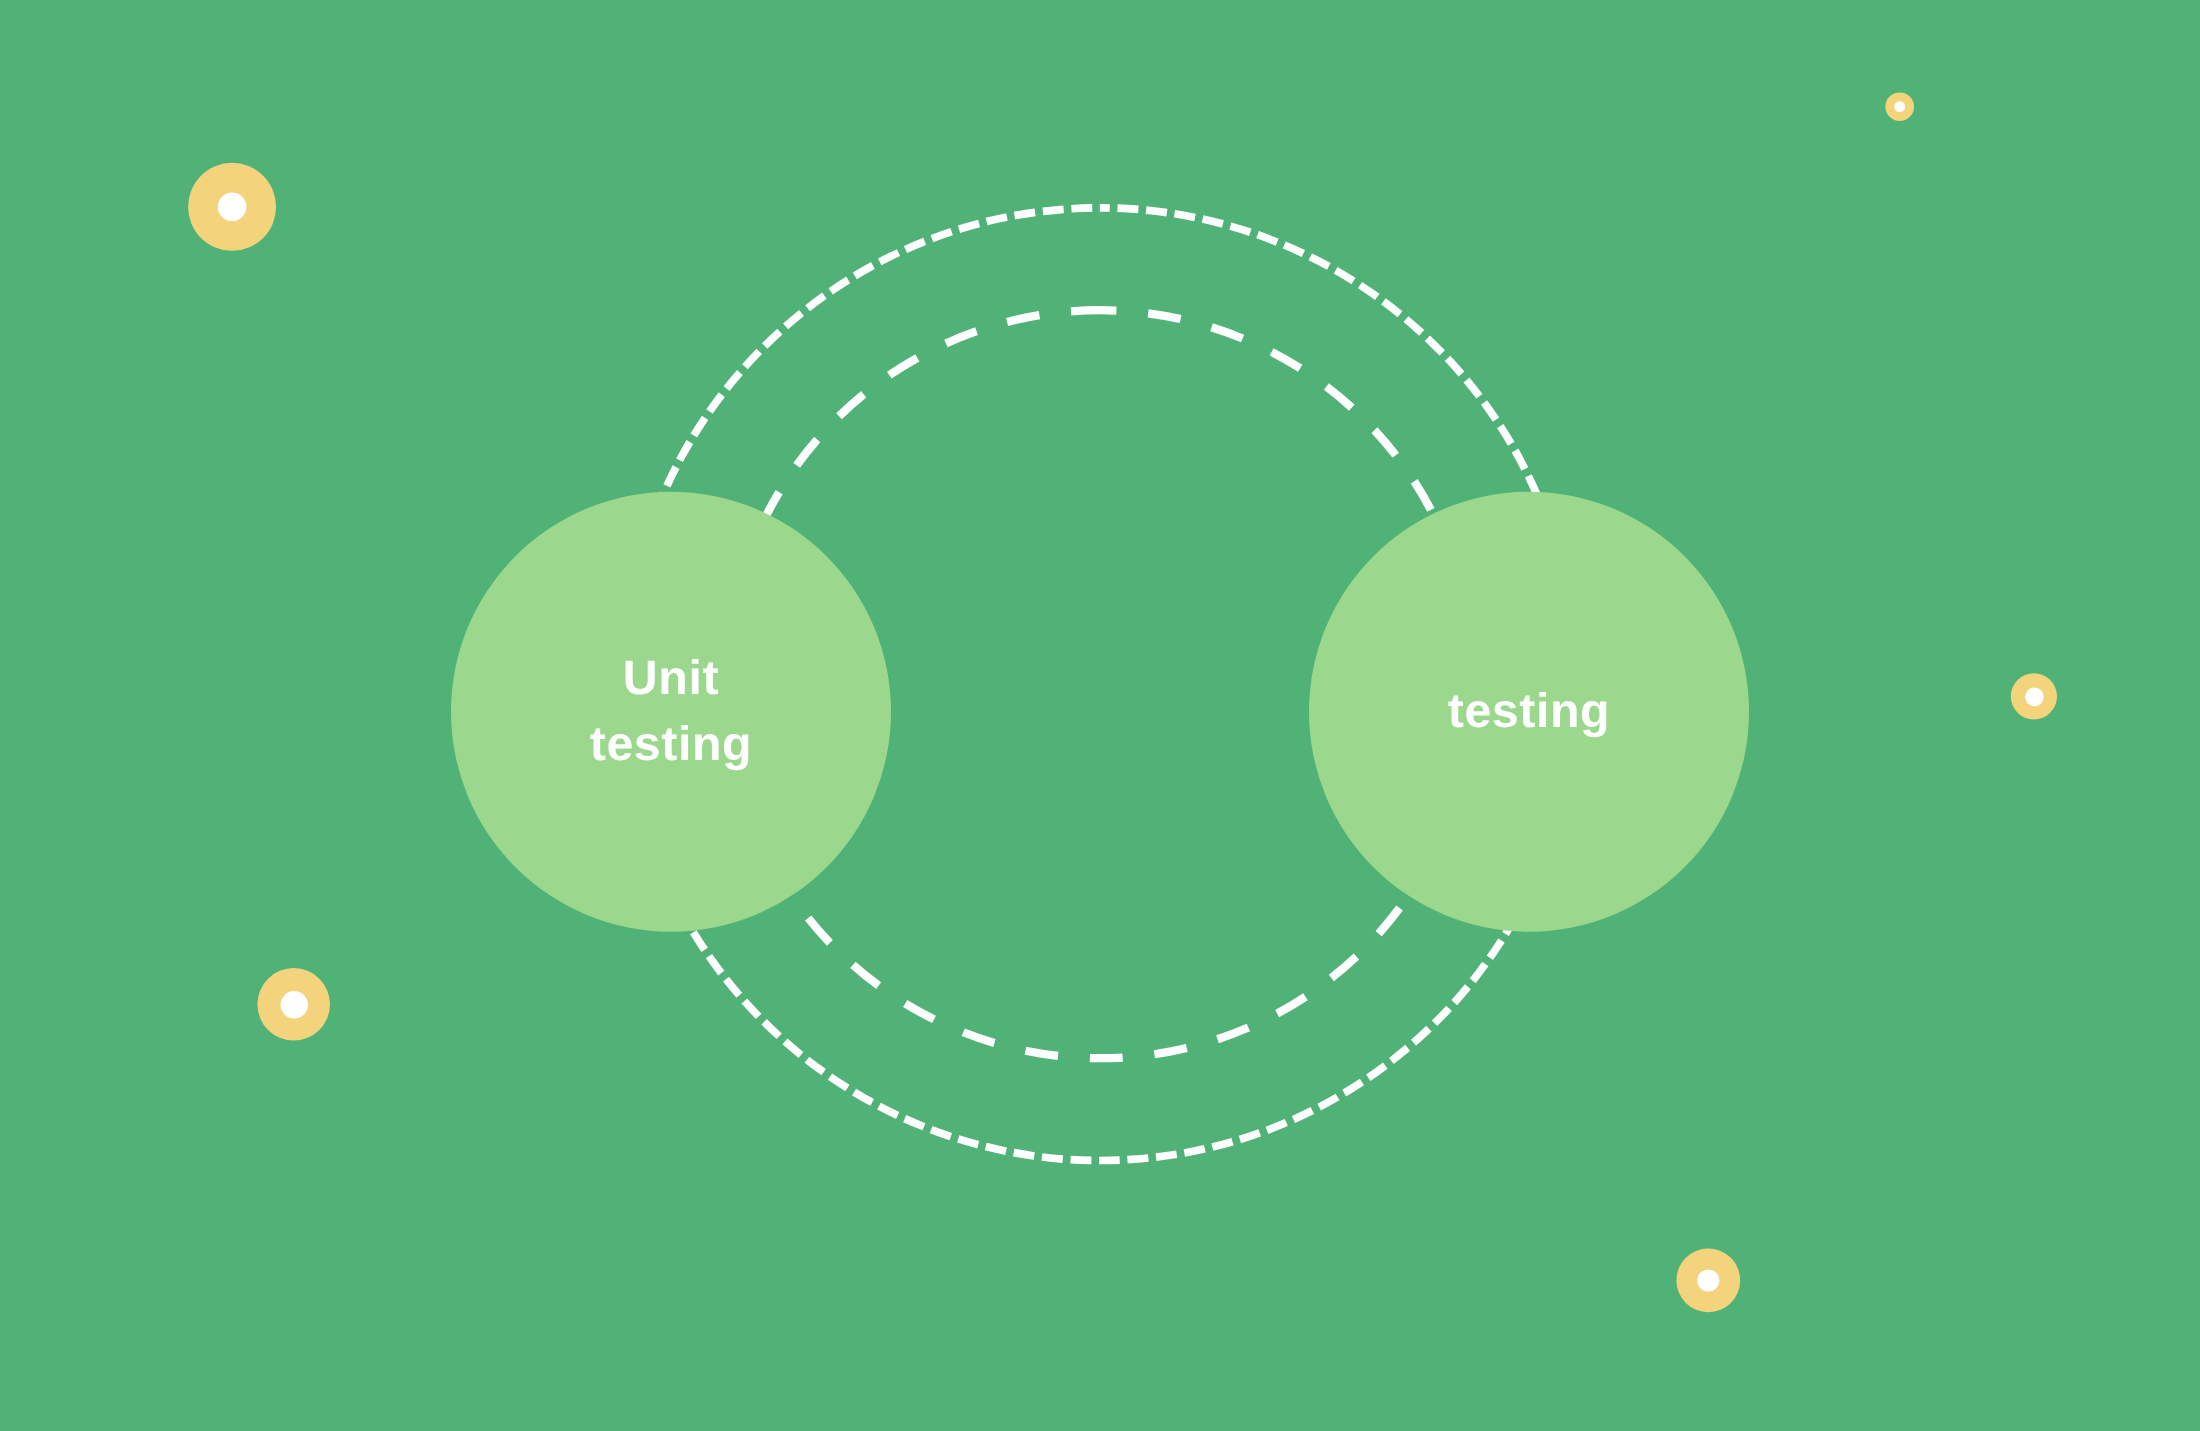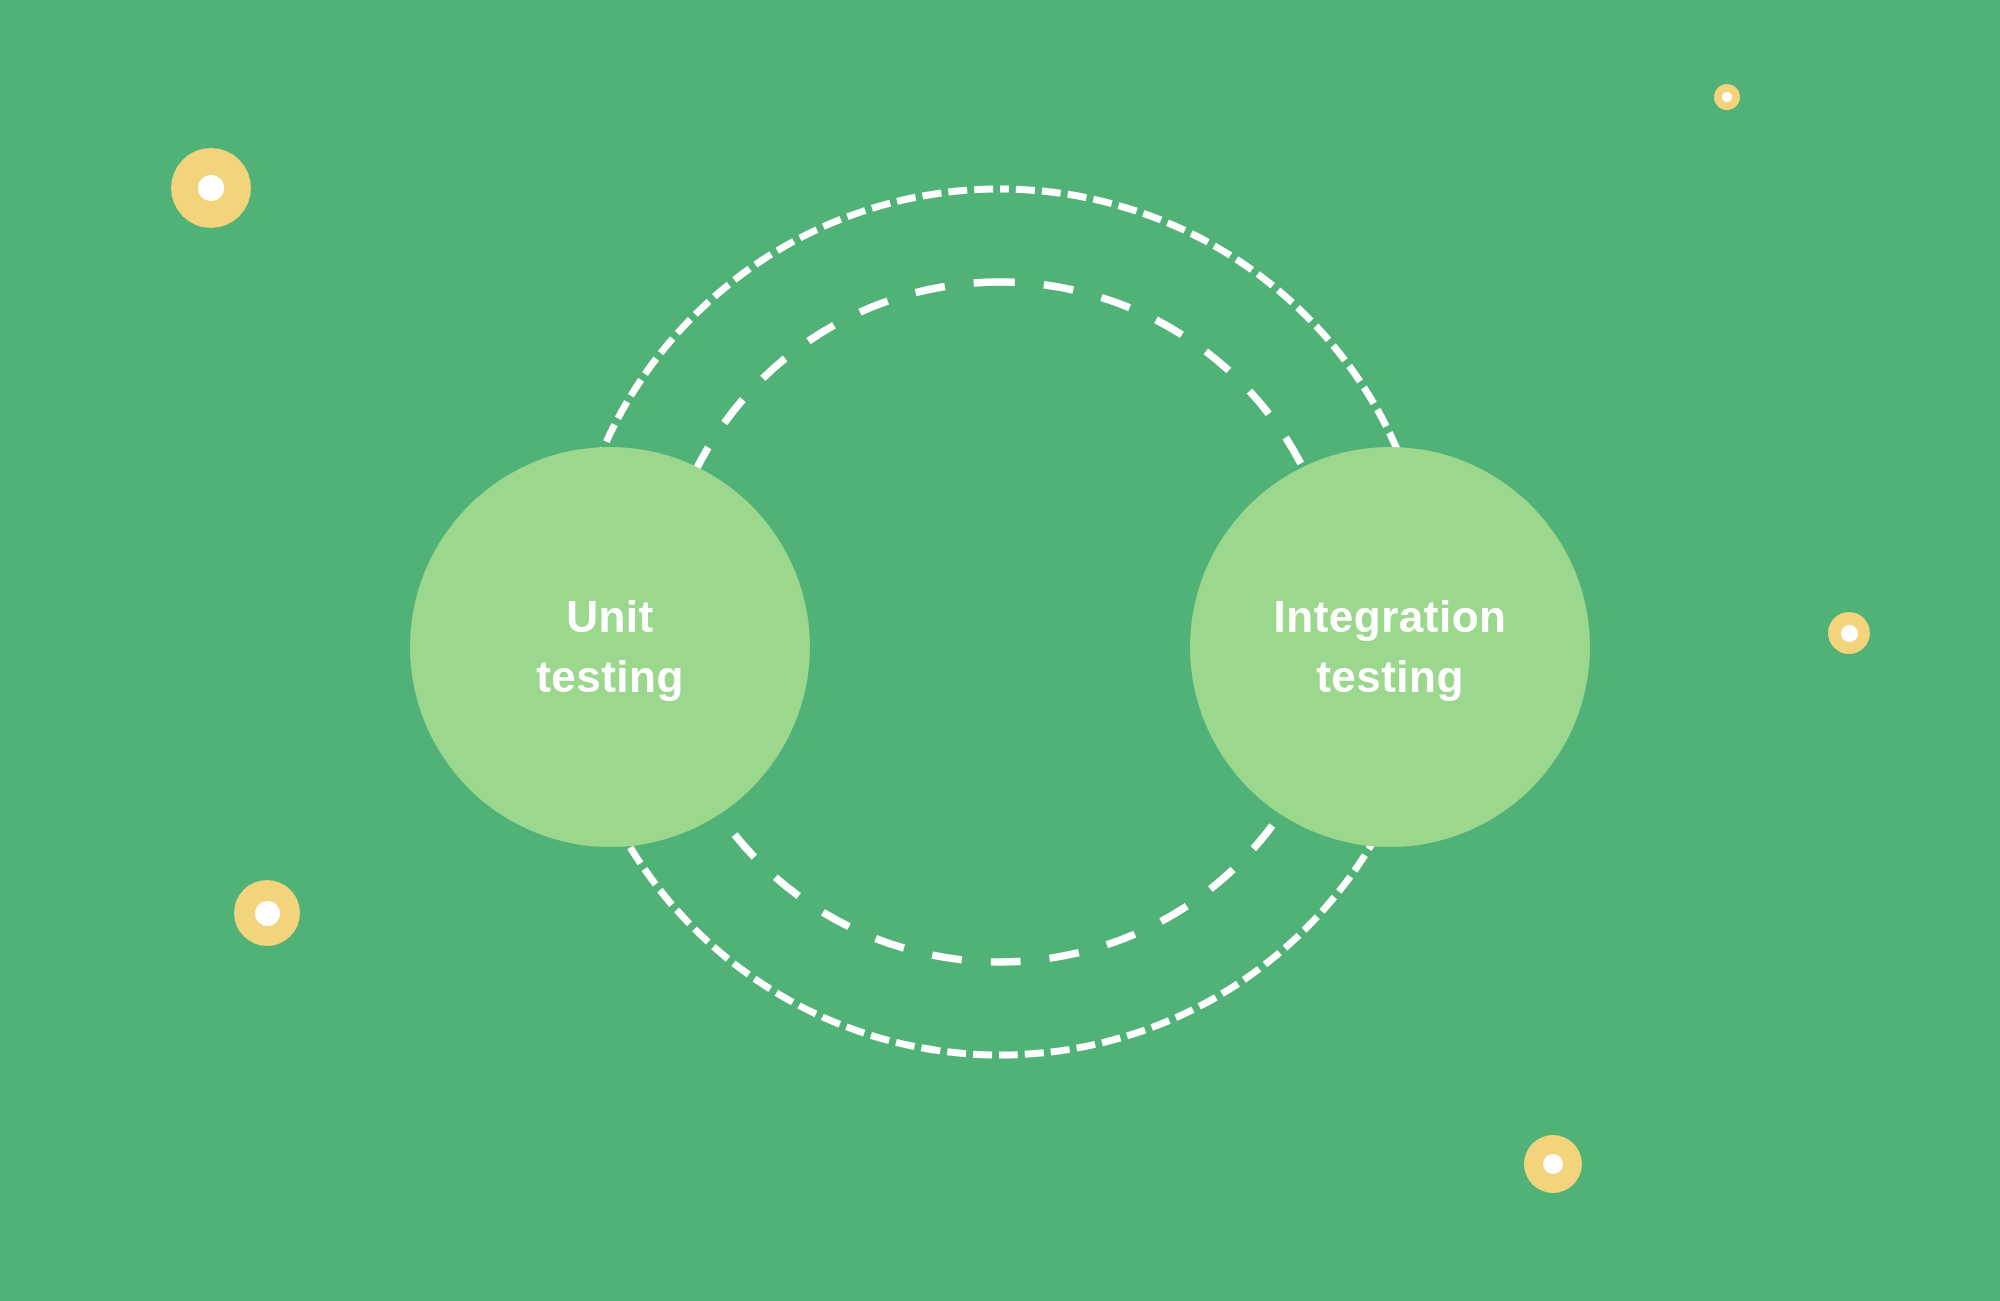--- a/index.html
+++ b/index.html
@@ -102,21 +102,20 @@
 
   <div class="big-circle left">
     <div class="label">
       <span>Unit</span>
       <span>testing</span>
     </div>
   </div>
 
   <div class="big-circle right">
     <div class="label">
-      <span>Integration</span>
       <span>testing</span>
     </div>
   </div>
 
   <div class="dot d1">
     <div class="dot-center"></div>
   </div>
   <div class="dot d2">
     <div class="dot-center"></div>
   </div>

